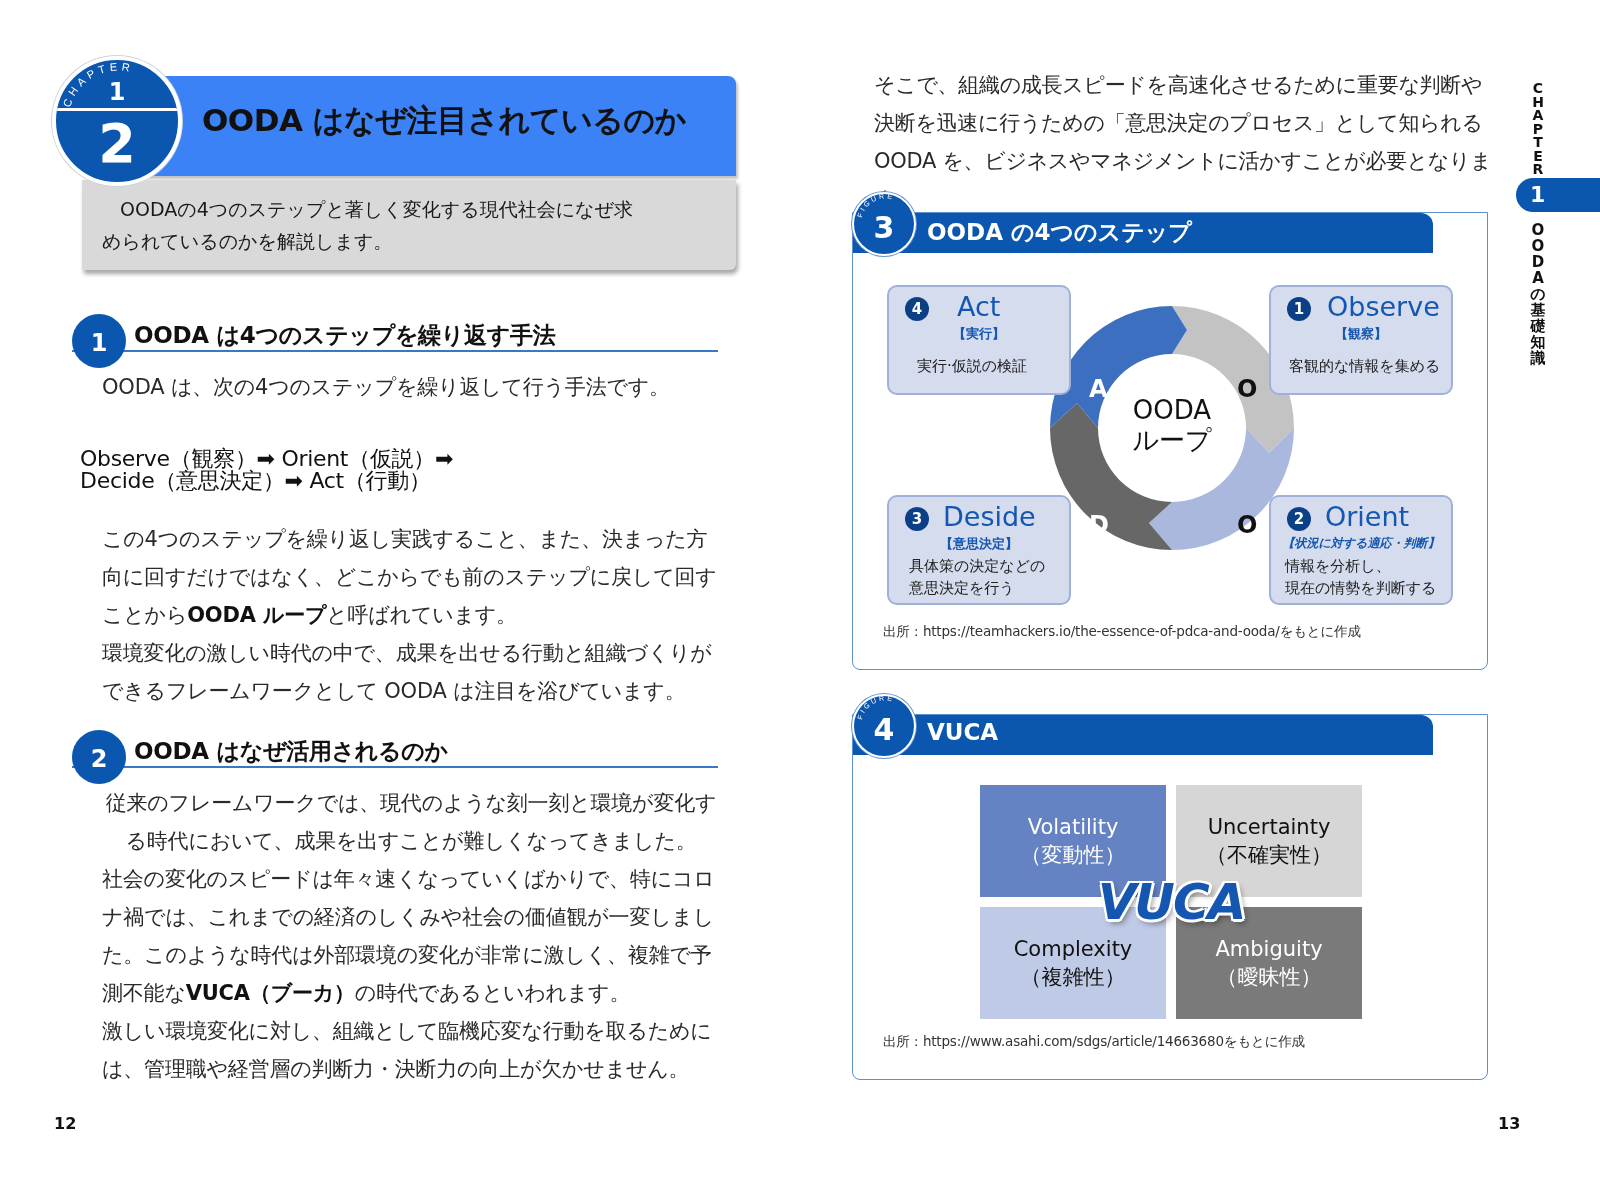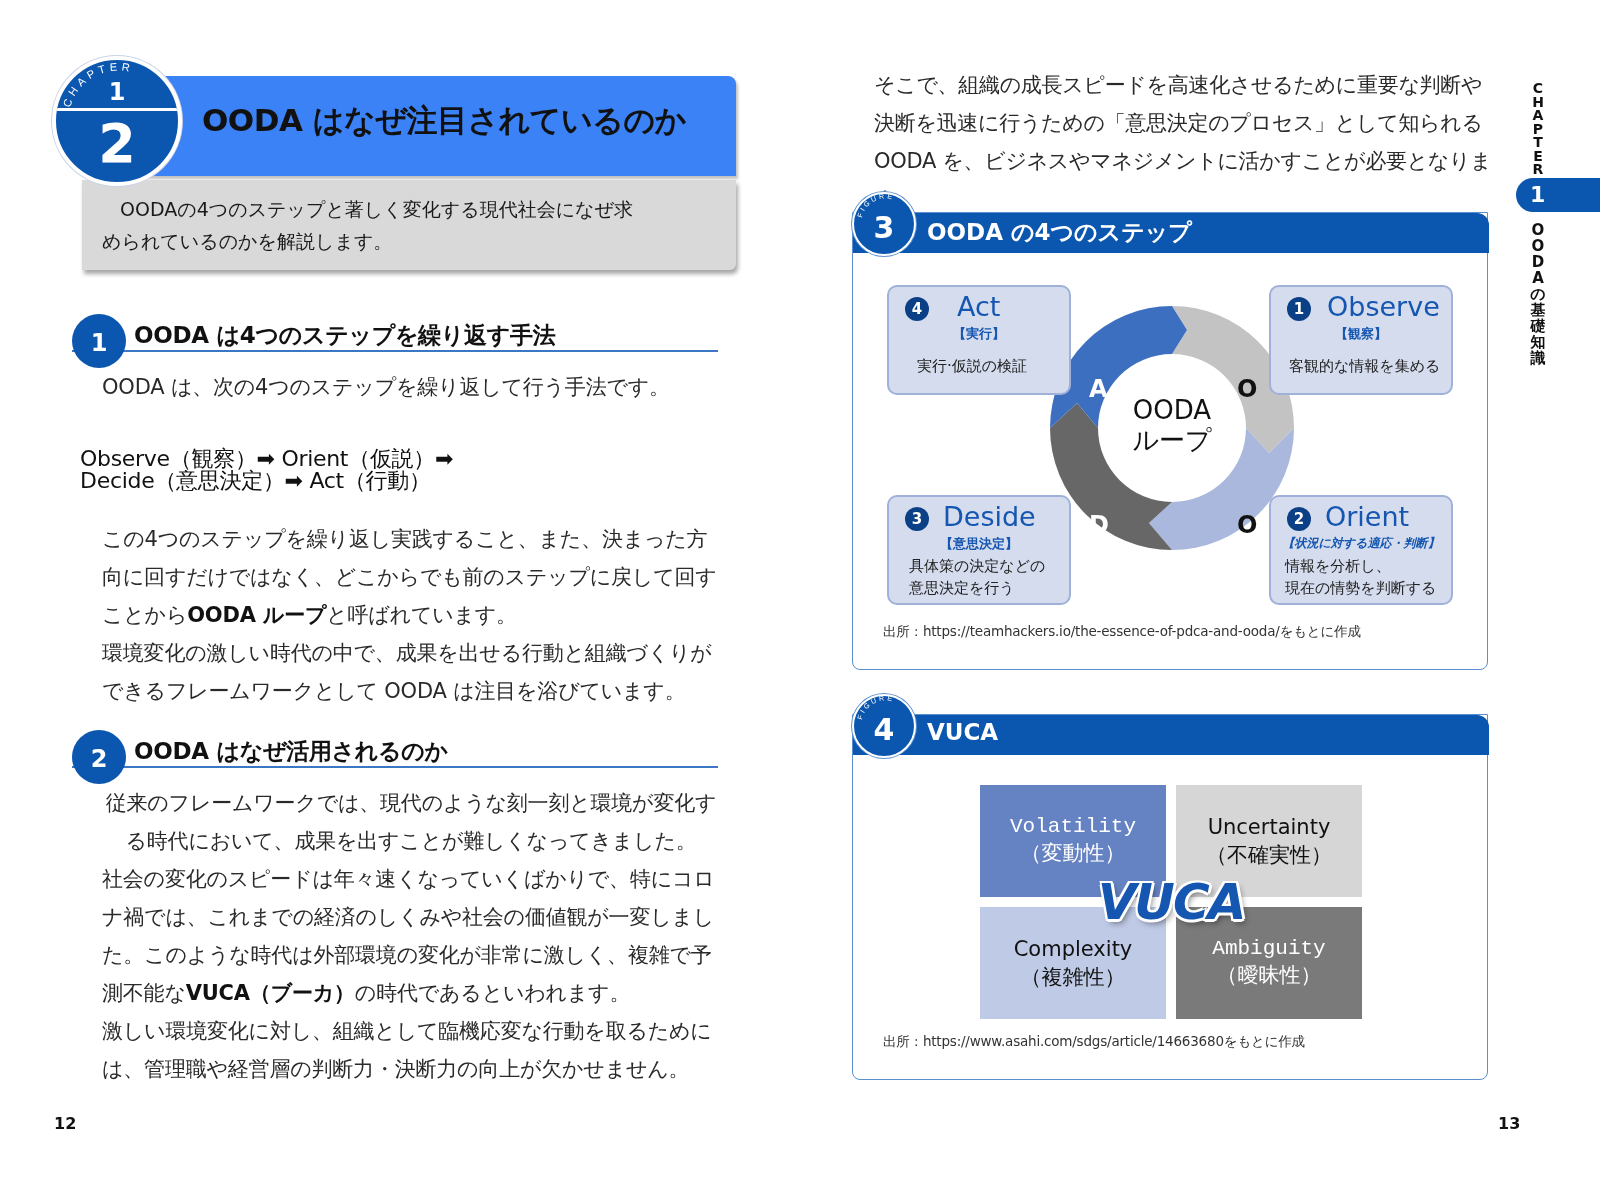--- a/index.html
+++ b/index.html
@@ -37,21 +37,21 @@
   .para .ind { padding-left: 22px; }
   .para b { color: #111; }
   .flow { position: absolute; left: 80px; font-size: 22px; line-height: 38px; color: #111; white-space: nowrap; letter-spacing: -0.3px; }
 
   .page-num { position: absolute; top: 1114px; font-size: 16px; font-weight: bold; color: #111; }
 
   
   .intro { position: absolute; left: 52px; top: 66px; width: 640px; font-size: 21px; line-height: 38px; color: #2a2a2a; letter-spacing: -0.3px; }
 
   .fig { position: absolute; left: 52px; width: 636px; border: 1.5px solid #5b8fd0; border-radius: 0 0 8px 8px; background: #fff; }
-  .fig-head { position: absolute; left: 0; top: 0; width: 636px; height: 40px; background: #0b57b0; border-radius: 0 12px 0 0; }
+  .fig-head { position: absolute; left: 0; top: 0; width: 580px; height: 40px; background: #0b57b0; border-radius: 0 12px 0 0; }
   .fig-head .ftitle { position: absolute; left: 74px; top: 4px; font-size: 23px; font-weight: bold; color: #fff; white-space: nowrap; }
   .fig-badge { position: absolute; width: 64px; height: 64px; border-radius: 50%; background: #0b57b0; border: 2px solid #ffffff;
     box-shadow: 0 0 0 1px #5b8fd0; color: #fff; font-weight: bold; font-size: 30px; text-align: center; line-height: 68px; }
   .fig-arc { position: absolute; width: 64px; height: 64px; }
   .source { position: absolute; left: 30px; font-size: 13.5px; color: #333; white-space: nowrap; letter-spacing: -0.2px; }
 
   .step-box { position: absolute; width: 184px; height: 110px; background: #d5dcee; border: 2px solid #9fb1d8; border-radius: 10px; }
   .step-box .sn { position: absolute; width: 24px; height: 24px; border-radius: 50%; background: #0b3f86; color: #fff;
     font-size: 15px; font-weight: bold; text-align: center; line-height: 24px; }
   .step-box .sname { position: absolute; font-size: 27px; color: #1456b0; white-space: nowrap; }
@@ -203,33 +203,33 @@
         <path id="farc3" d="M 10 26 A 24 24 0 0 1 56 22"></path>
       </defs>
     <text font-size="7" fill="#ffffff" letter-spacing="2.5" font-family="Liberation Sans, sans-serif"><textPath href="#farc3">FIGURE</textPath></text>
   </svg>
 
   <div class="fig" style="top:714px; height:366px;">
     <div class="fig-head">
       <div class="ftitle">VUCA</div>
     </div>
     <div class="vuca-grid">
-      <div class="vq" style="left:0; top:0; background:#6582c2; color:#fff;font-family:Liberation Mono, monospace;">
+      <div class="vq" style="left:0; top:0; background:#6582c2; color:#fff;">
         <div>Volatility</div>
         <div>（変動性）</div>
       </div>
       <div class="vq" style="left:196px; top:0; background:#d6d6d6; color:#111;">
         <div>Uncertainty</div>
         <div>（不確実性）</div>
       </div>
       <div class="vq" style="left:0; top:122px; background:#bfcae6; color:#111;">
         <div>Complexity</div>
         <div>（複雑性）</div>
       </div>
-      <div class="vq" style="left:196px; top:122px; background:#7a7a7a; color:#fff;font-family:Liberation Mono, monospace;">
+      <div class="vq" style="left:196px; top:122px; background:#7a7a7a; color:#fff;">
         <div>Ambiguity</div>
         <div>（曖昧性）</div>
       </div>
       <div class="vuca-big">VUCA</div>
     </div>
     <div class="source" style="top:318px;">出所：https://www.asahi.com/sdgs/article/14663680をもとに作成</div>
   </div>
   <div class="fig-badge" style="left:52px; top:694px;">4</div>
   <svg class="fig-arc" style="left:52px; top:694px;" viewBox="0 0 64 64">
     <defs>

